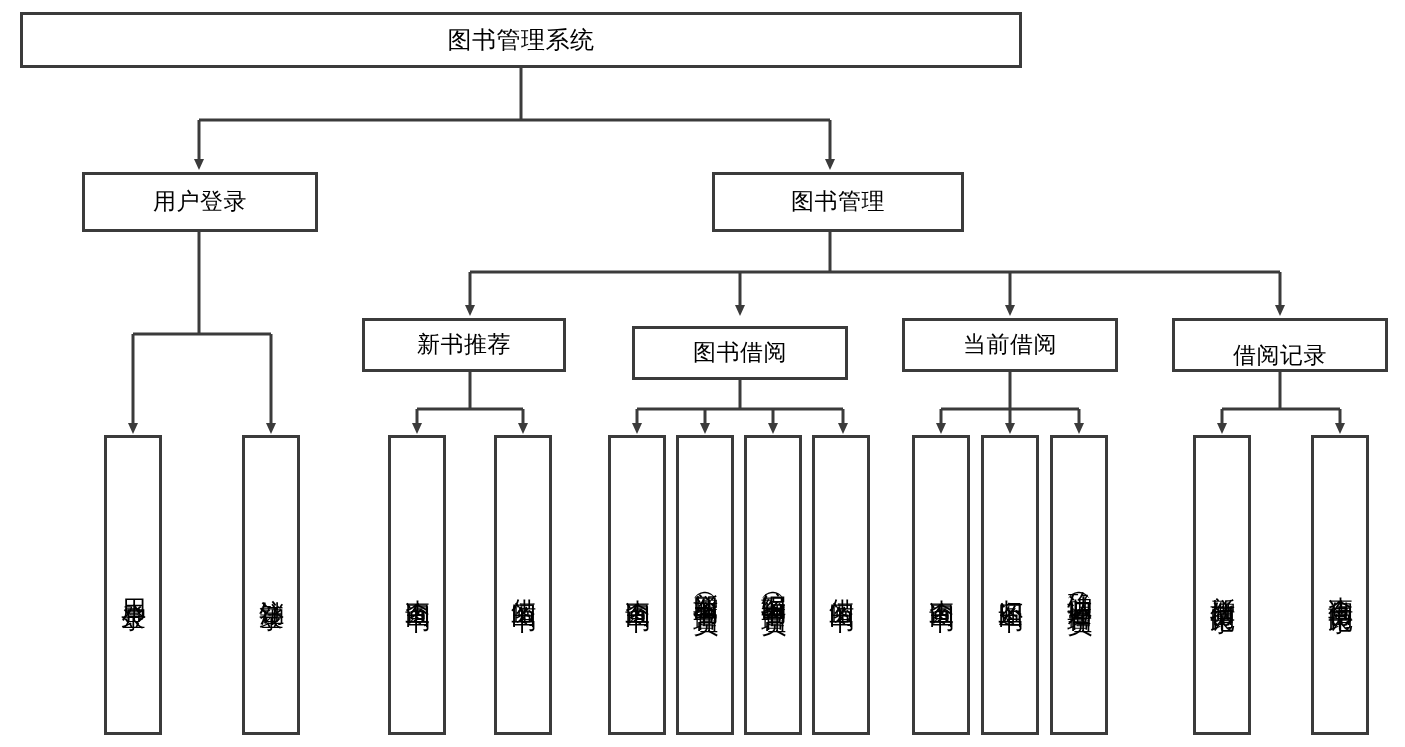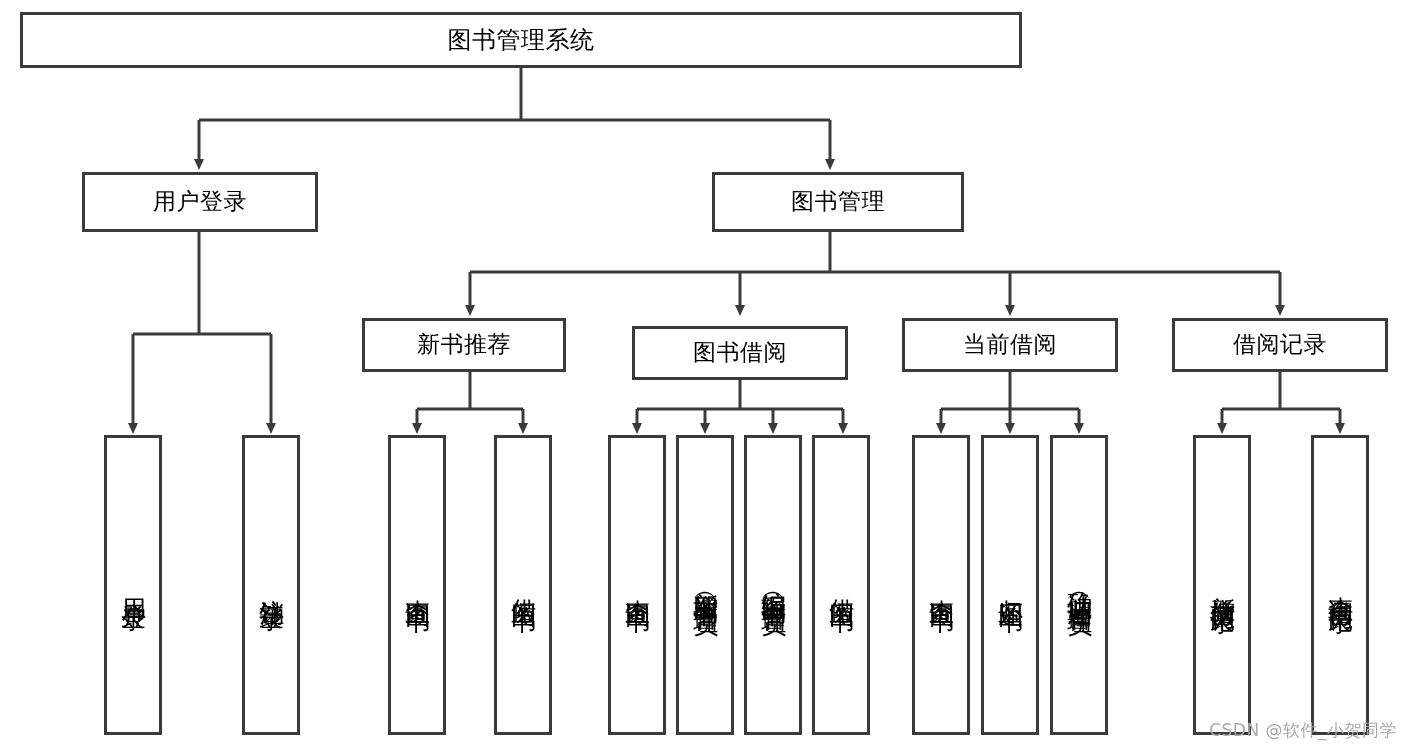--- a/index.html
+++ b/index.html
@@ -130,21 +130,21 @@
 
   <div class="node h-node" style="left:362px;top:318px;width:204px;height:54px;">
     <span class="lbl">新书推荐</span>
   </div>
   <div class="node h-node" style="left:632px;top:318px;width:216px;height:54px;margin-top:8px;">
     <span class="lbl">图书借阅</span>
   </div>
   <div class="node h-node" style="left:902px;top:318px;width:216px;height:54px;justify-content:center;">
     <span class="lbl">当前借阅</span>
   </div>
-  <div class="node h-node" style="left:1172px;top:318px;width:216px;height:54px;">
+  <div class="node h-node" style="left:1172px;top:318px;width:216px;height:54px;align-items:flex-end;">
     <span class="lbl">借阅记录</span>
   </div>
 
   <div class="node leaf" style="left:104px;top:435px;width:58px;height:300px;">
     <span class="lbl">用户登录</span>
   </div>
   <div class="node leaf" style="left:242px;top:435px;width:58px;height:300px;">
     <span class="lbl">注销登录</span>
   </div>
 
@@ -178,14 +178,13 @@
     <span class="lbl">确认归还（管理员）</span>
   </div>
 
   <div class="node leaf" style="left:1193px;top:435px;width:58px;height:300px;">
     <span class="lbl">新增借阅记录</span>
   </div>
   <div class="node leaf" style="left:1311px;top:435px;width:58px;height:300px;">
     <span class="lbl">查询借阅记录</span>
   </div>
 
-  <div class="watermark">CSDN @软件_小贺同学</div>
 </div>
 
 </body></html>

